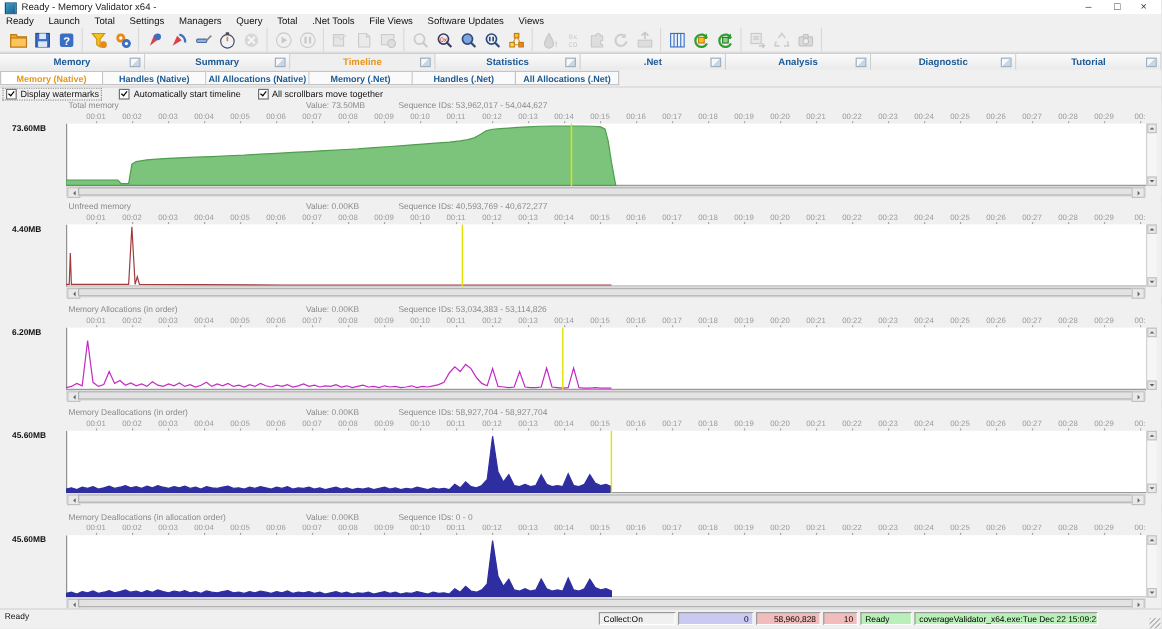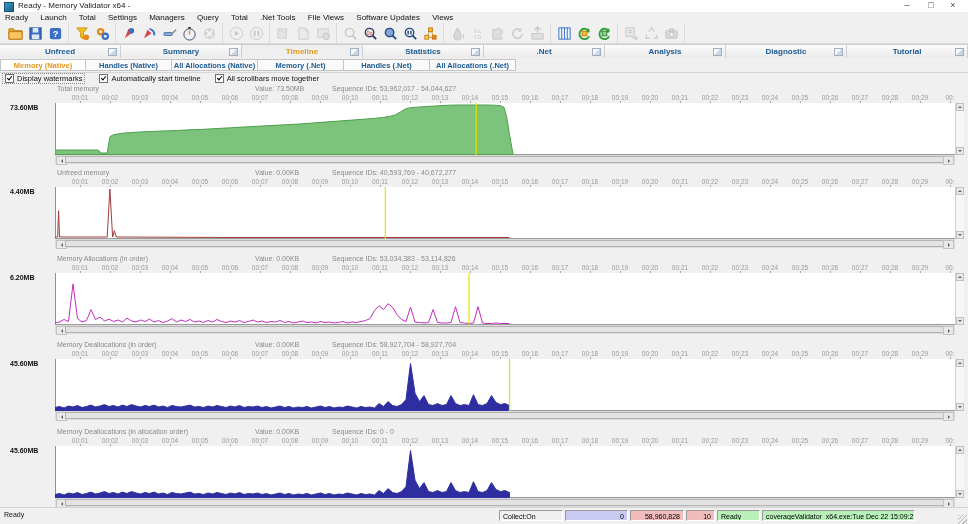--- a/index.html
+++ b/index.html
@@ -328,21 +328,21 @@
           <svg viewBox="0 0 16 16">
             <rect x="2" y="5" width="12" height="8" rx="1" fill="#c0c0c8" stroke="#8a8a92"></rect>
             <rect x="6" y="3" width="4" height="3" fill="#c0c0c8" stroke="#8a8a92"></rect>
             <circle cx="8" cy="9" r="2.5" fill="#eee" stroke="#8a8a92"></circle>
           </svg>
         </button>
       </div>
     </div>
 
   <div id="main-tabs">
-    <div class="mtab"><span>Unfreed</span><span class="mtab-icon"></span></div>
+    <div class="mtab"><span>Memory</span><span class="mtab-icon"></span></div>
     <div class="mtab"><span>Summary</span><span class="mtab-icon"></span></div>
     <div class="mtab active"><span>Timeline</span><span class="mtab-icon"></span></div>
     <div class="mtab"><span>Statistics</span><span class="mtab-icon"></span></div>
     <div class="mtab"><span>.Net</span><span class="mtab-icon"></span></div>
     <div class="mtab"><span>Analysis</span><span class="mtab-icon"></span></div>
     <div class="mtab"><span>Diagnostic</span><span class="mtab-icon"></span></div>
     <div class="mtab"><span>Tutorial</span><span class="mtab-icon"></span></div>
   </div>
 
   <div id="options-row">

